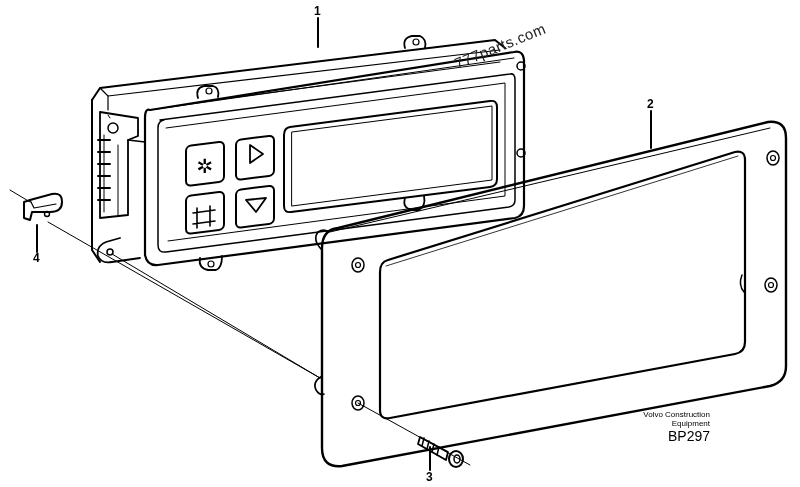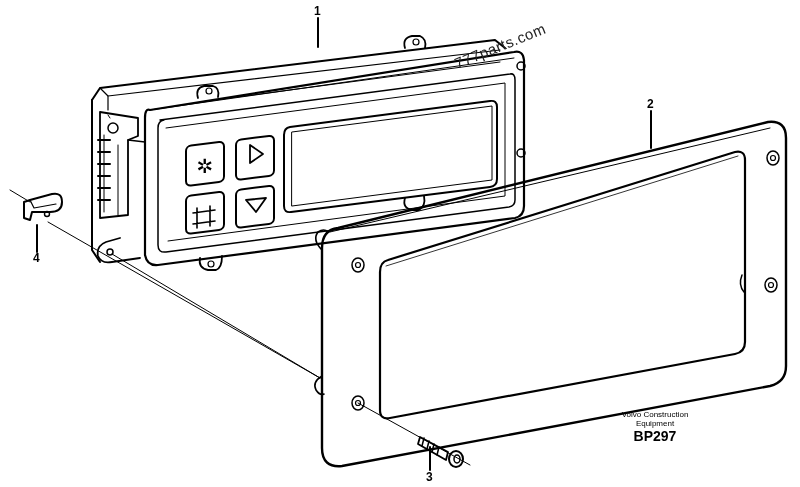--- a/index.html
+++ b/index.html
@@ -1,21 +1,21 @@
 <!DOCTYPE html>
 <html><head>
 <meta charset="utf-8">
 <style>
   html, body { margin: 0; padding: 0; background: #ffffff; }
   body { width: 800px; height: 487px; overflow: hidden; position: relative; font-family: "Liberation Sans", sans-serif; }
   #canvas { position: absolute; left: 0; top: 0; width: 800px; height: 487px; }
   .lbl { position: absolute; font-family: "Liberation Sans", sans-serif; font-weight: bold; font-size: 12px; color: #000; }
-  .credit { position: absolute; left: 600px; top: 410px; width: 110px; text-align: center; color: #000; }
+  .credit { position: absolute; left: 600px; top: 410px; width: 110px; text-align: right; color: #000; }
   .credit .line1, .credit .line2 { font-size: 8px; line-height: 9px; display: block; }
-  .credit .code { font-size: 14px; font-weight: bold; display: block; line-height: 16px; }
+  .credit .code { font-size: 14px; font-weight: normal; display: block; line-height: 16px; }
   .watermark { position: absolute; left: 452px; top: 56px; font-size: 15px; color: #222; transform: rotate(-22deg); transform-origin: left top; letter-spacing: 0.5px; }
 </style>
 </head>
 <body>
 
 <svg id="canvas" viewBox="0 0 800 487" xmlns="http://www.w3.org/2000/svg" fill="none" stroke="#000" stroke-linecap="round" stroke-linejoin="round">
 
   <g>
 
     <path d="M92 100 L100 88 L495 40 L505 48" stroke-width="2"></path>

